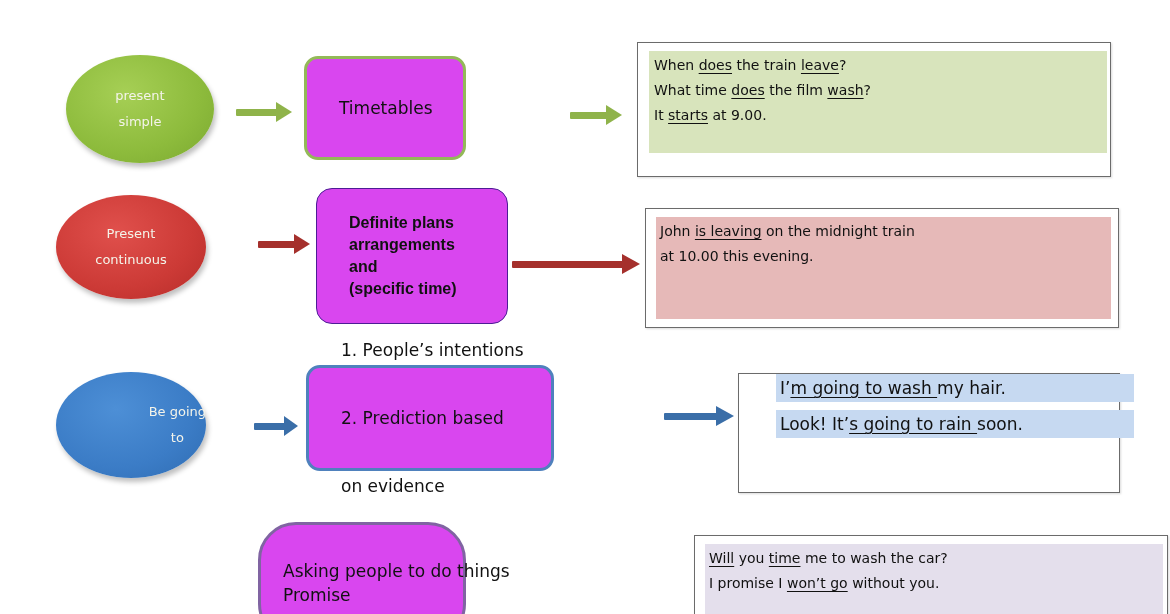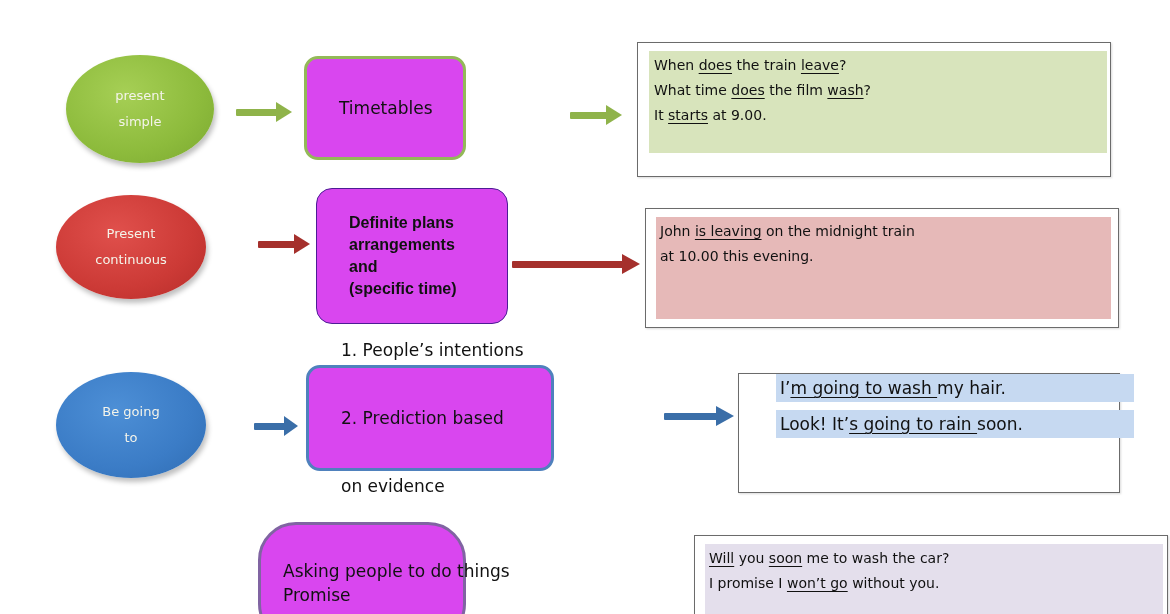--- a/index.html
+++ b/index.html
@@ -94,21 +94,21 @@
     <div class="head" style="left:110px; border-left:18px solid #a5302c;"></div>
 </div>
 <div class="ex" style="left:645px; top:208px; width:474px; height:120px;">
   <div class="fill" style="left:10px; top:8px; width:455px; height:102px; background:#e6b9b8;"></div>
   <div style="position:absolute; left:14px; top:10px;">
     <div class="line">John <u>is leaving</u> on the midnight train</div>
     <div class="line">at 10.00 this evening.</div>
   </div>
 </div>
 
-<div class="oval blue" style="left:56px; top:372px; width:150px; height:106px;">
+<div class="oval blue" style="left:56px; top:372px; width:150px; height:106px;justify-content:flex-end;">
   <div>
       <span>Be going</span>
       <span>to</span>
     </div>
 </div>
 <div class="arrow" style="left:254px; top:420px; width:46px;">
   <div class="shaft" style="width:32px; background:#3a6ea8;"></div>
     <div class="head" style="left:30px; border-left:14px solid #3a6ea8;"></div>
 </div>
 <div class="rbox blue" style="left:306px; top:365px; width:248px; height:106px;gap:44px;">
@@ -127,16 +127,16 @@
   </div>
 </div>
 
 <div class="rbox purple" style="left:258px; top:522px; width:208px; height:120px; justify-content:flex-start; padding-top:34px;">
   <div class="line">Asking people to do things</div>
   <div class="line">Promise</div>
 </div>
 <div class="ex" style="left:694px; top:535px; width:474px; height:100px;">
   <div class="fill" style="left:10px; top:8px; width:458px; height:92px; background:#e4dfec;"></div>
   <div style="position:absolute; left:14px; top:10px;">
-    <div class="line"><u>Will</u> you <u>soon</u> me to wash the car?</div>
+    <div class="line"><u>Will</u> you <u>time</u> me to wash the car?</div>
     <div class="line">I promise I <u>won’t go</u> without you.</div>
   </div>
 </div>
 
 </body></html>

